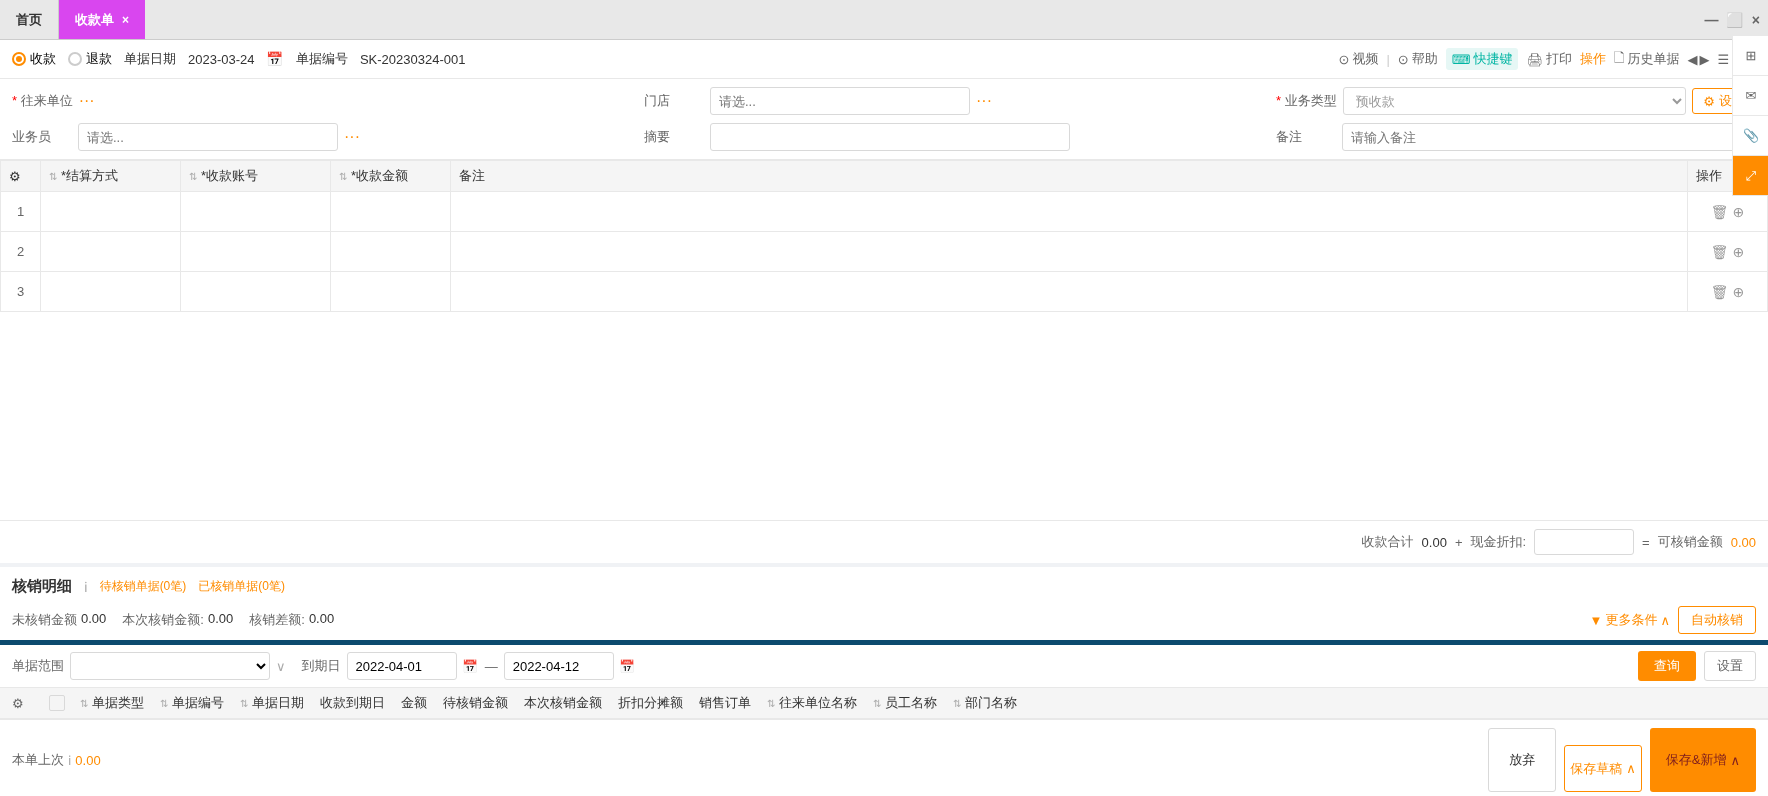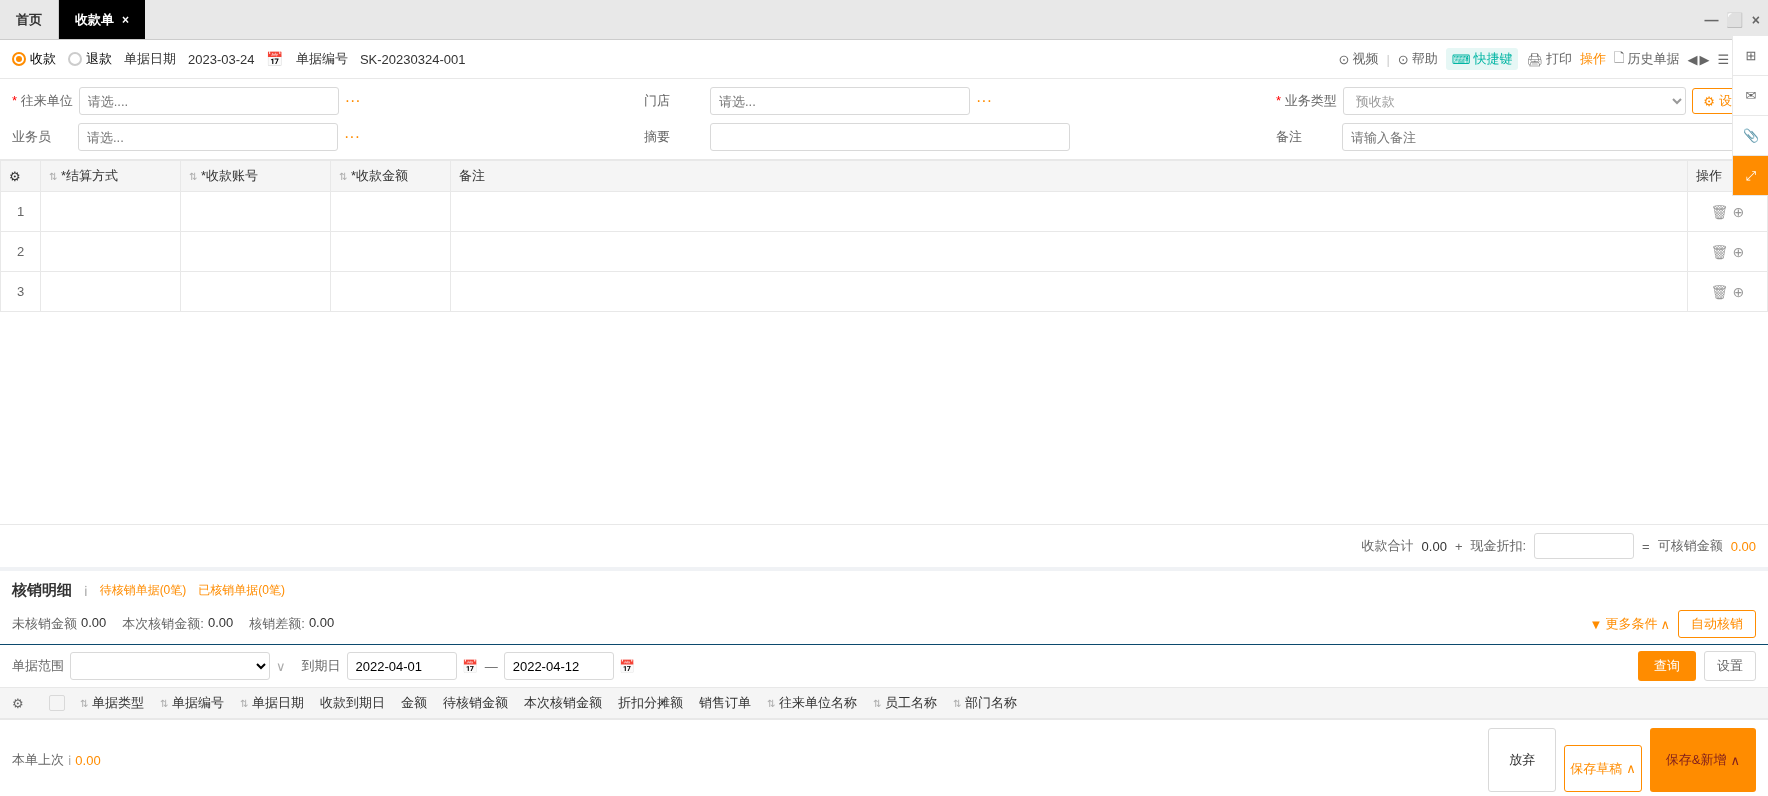--- a/index.html
+++ b/index.html
@@ -12,21 +12,21 @@
       height: 40px;
       border-bottom: 1px solid #ccc;
       font-weight: bold;
     }
     .tab-home {
       padding: 0 16px; height: 100%; display: flex; align-items: center;
       background: #e8e8e8; color: #333; cursor: pointer; border-right: 1px solid #ccc;
     }
     .tab-active {
       padding: 0 16px; height: 100%; display: flex; align-items: center;
-      background: #000000; color: #fff; cursor: pointer;
+      background: #d946ef; color: #fff; cursor: pointer;
     }
     .tab-close { margin-left: 8px; cursor: pointer; font-size: 12px; }
     .tab-bar-right { margin-left: auto; display: flex; align-items: center; padding-right: 8px; gap: 8px; }
     .tab-bar-icon { cursor: pointer; color: #666; font-size: 14px; }
 
     
     .main-content {
       background: #fff;
       height: calc(796px - 36px);
       display: flex;
@@ -157,21 +157,21 @@
     .stat-value { color: #333; }
     .filter-btn { color: #ff8c00; cursor: pointer; font-size: 12px; display: flex; align-items: center; gap: 3px; }
     .auto-writeoff-btn {
       background: #fff; border: 1px solid #ff8c00; color: #ff8c00;
       padding: 4px 12px; border-radius: 3px; cursor: pointer; font-size: 13px;
     }
     .writeoff-query-row {
       display: flex; align-items: center;
       padding: 6px 12px;
       gap: 16px;
-      border-top: 1px solid #0c4a6e;
+      border-top: 5px solid #0c4a6e;
     }
     .query-field { display: flex; align-items: center; gap: 6px; }
     .query-label { color: #666; }
     .query-select {
       width: 200px; height: 28px; border: 1px solid #d9d9d9;
       border-radius: 3px; padding: 0 8px; background: #fff; outline: none;
     }
     .date-input {
       width: 110px; height: 28px; border: 1px solid #d9d9d9;
       border-radius: 3px; padding: 0 8px; background: #fff; outline: none;
@@ -323,21 +323,20 @@
       <span style="cursor:pointer;color:#666;">☰</span>
       <span style="cursor:pointer;color:#ff8c00;background:#fff3e0;padding:2px 4px;border-radius:2px;">⊞</span>
     </div>
   </div>
 
   <div class="form-area">
     <div class="form-row">
 
       <div class="form-field">
         <span class="form-label required">往来单位</span>
-        <input class="form-input" type="text" style="max-width: 260px;" placeholder="请选....">
         <span class="form-ellipsis">···</span>
       </div>
 
       <div class="form-field">
         <span class="form-label">门店</span>
         <input class="form-input" type="text" style="max-width: 260px;" placeholder="请选...">
         <span class="form-ellipsis">···</span>
       </div>
 
       <div class="form-field" style="flex:0.8;">

